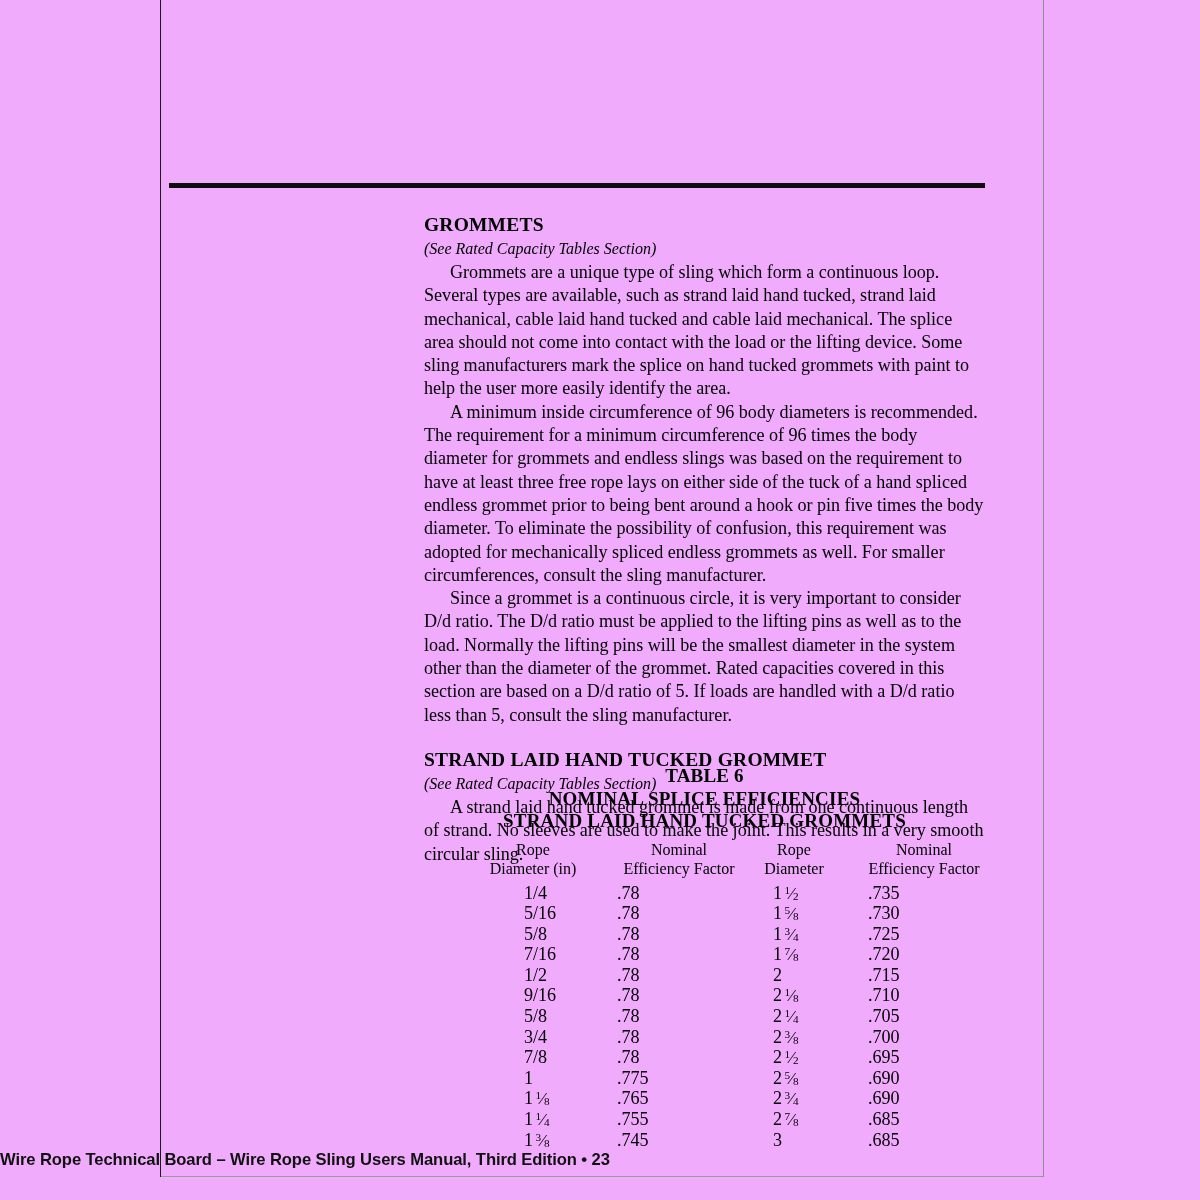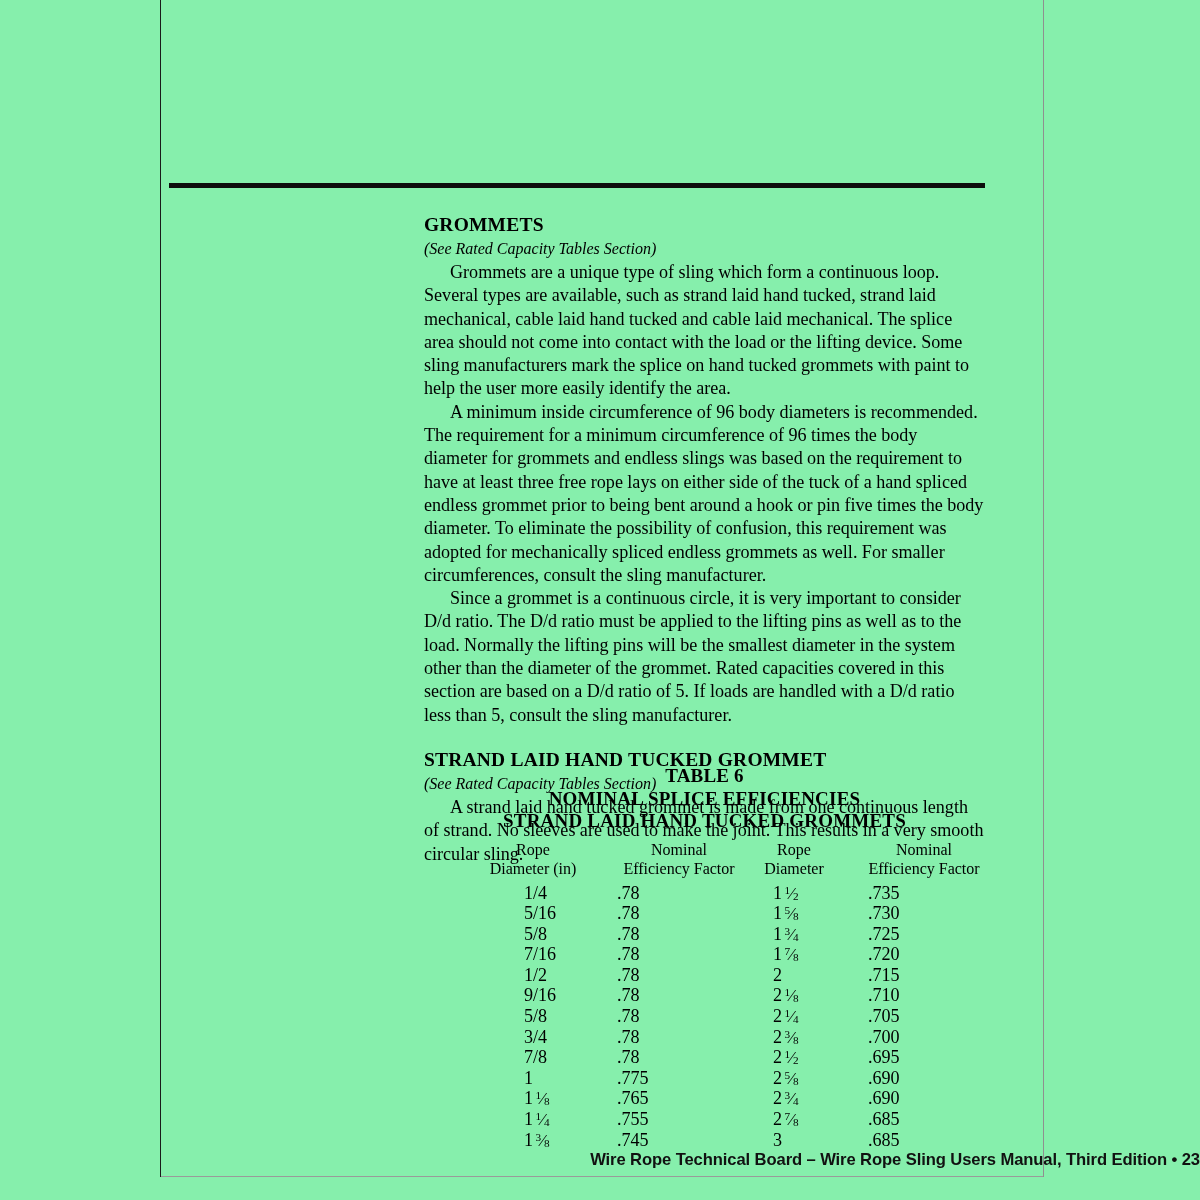--- a/index.html
+++ b/index.html
@@ -14,21 +14,21 @@
     font-family: "Liberation Serif", serif;
     color: #000000;
   }
 
   
   #page {
     position: absolute;
     left: 0; top: 0;
     width: 1200px;
     height: 1200px;
-    background: #86efac;
+    background: #f0abfc;
   }
   .page-border-left {
     position: absolute;
     left: 160px; top: 0px;
     width: 0; height: 1177px;
     border-left: 1.6px solid #1a1a1a;
   }
   .page-border-right {
     position: absolute;
     left: 1043px; top: 0px;
@@ -142,21 +142,21 @@
   }
   .fr .sl { font-size: 0.94em; }
   .mixsp { display: inline-block; width: 2.5px; }
 
   
   #footer {
     position: absolute;
     left: 0;
     top: 1150px;
     width: 1200px;
-    text-align: right;
+    text-align: left;
     font-family: "Liberation Sans", sans-serif;
     font-size: 16.6px;
     font-weight: bold;
     letter-spacing: -0.1px;
     color: #111111;
   }
 </style>
 </head>
 <body>
 

